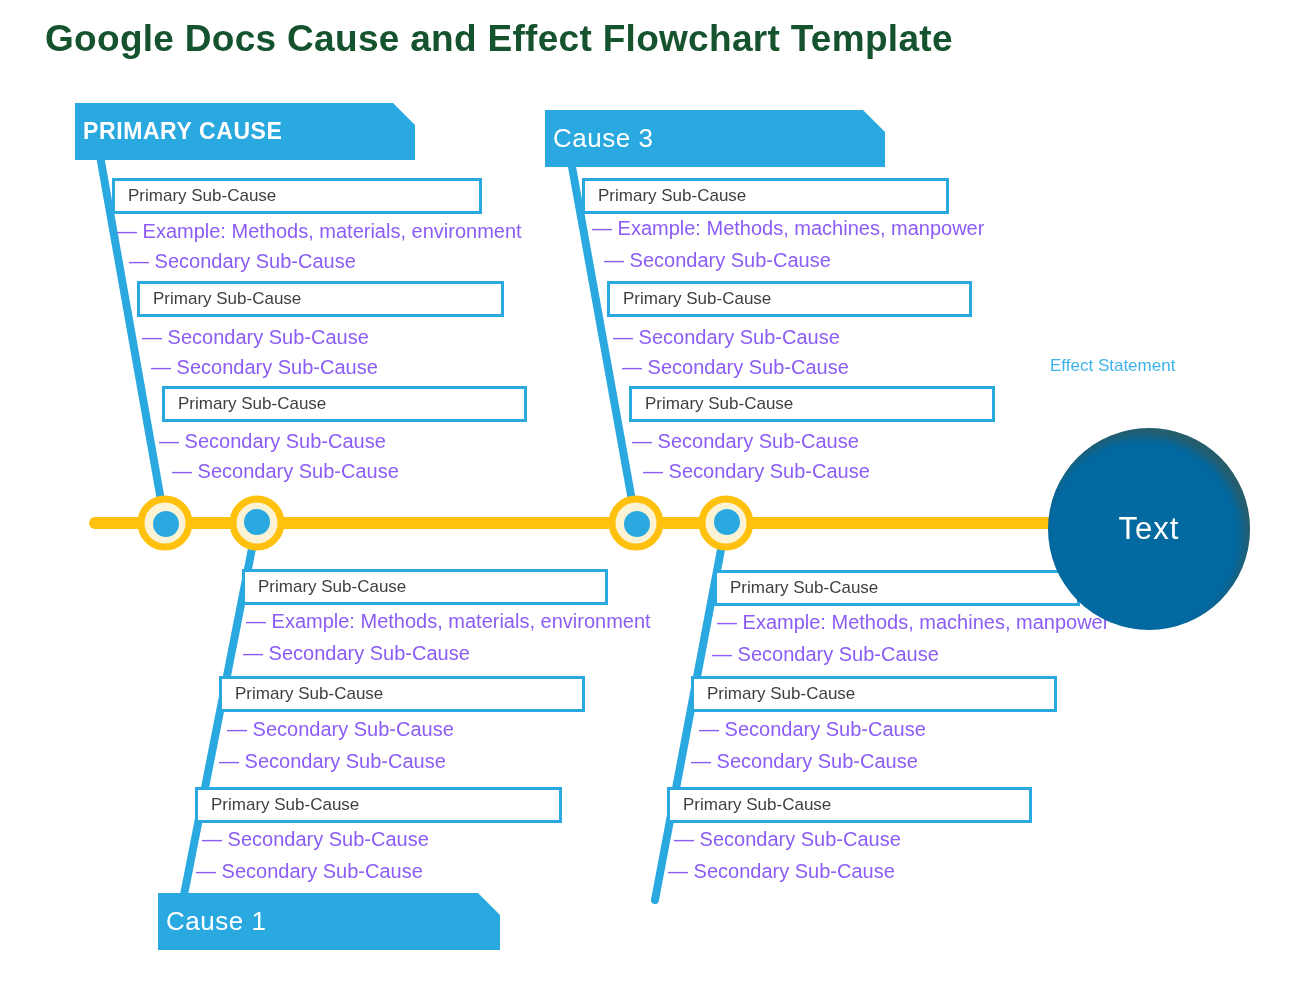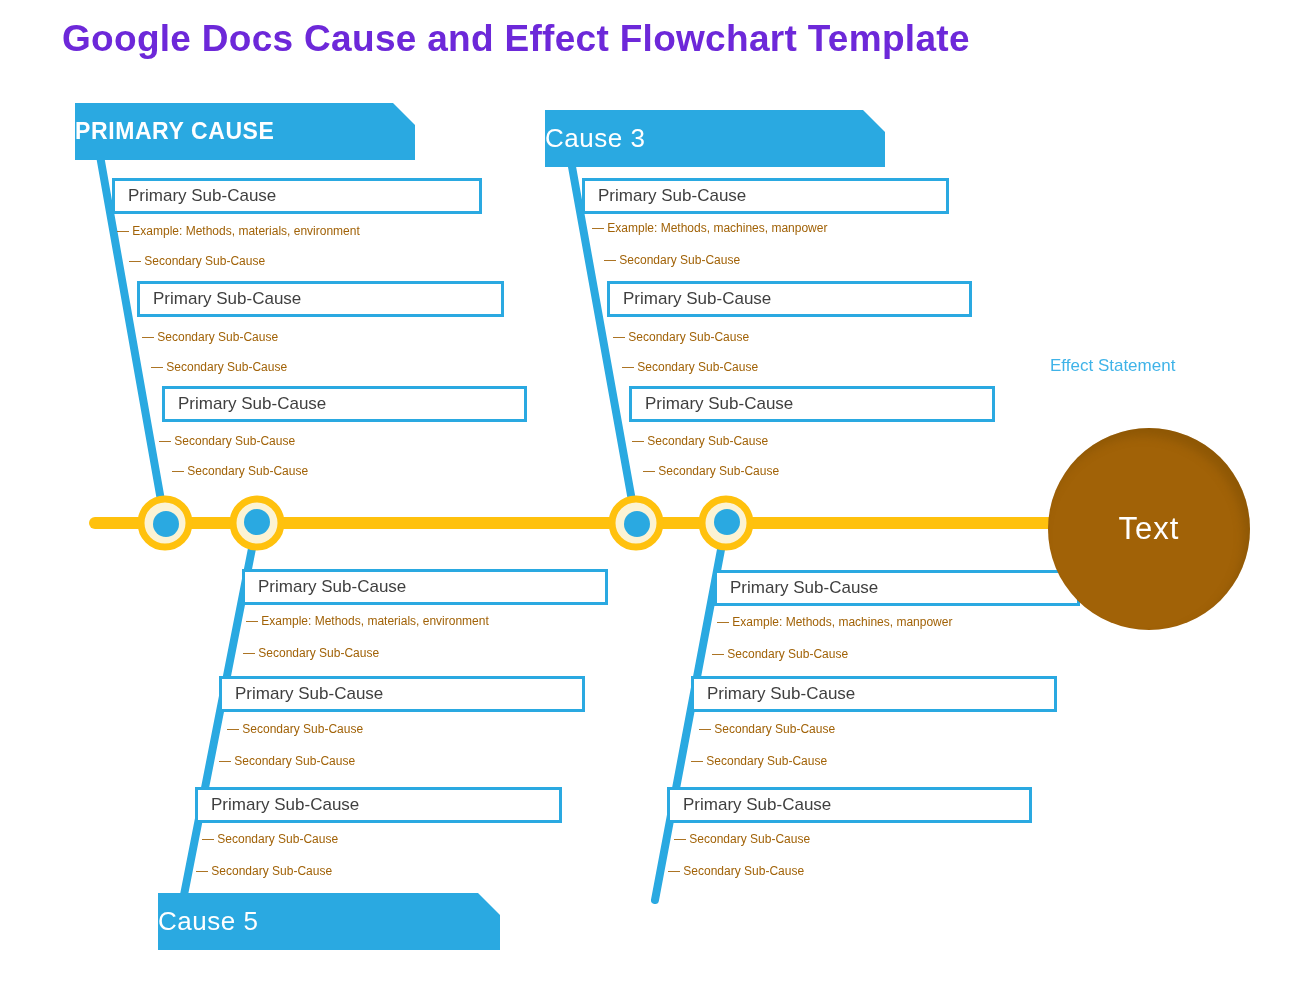--- a/index.html
+++ b/index.html
@@ -2,45 +2,45 @@
 <html><head>
 <meta charset="utf-8">
 <style>
   * { margin:0; padding:0; box-sizing:border-box; }
   html,body { background:#ffffff; }
   body { font-family:"Liberation Sans", sans-serif; }
   .canvas {
     position:relative; width:1300px; height:1005px; background:#ffffff; overflow:hidden;
   }
   .page-title {
-    position:absolute; left:62px; top:18px;
-    font-size:37px; font-weight:800; color:#6d28d9; letter-spacing:0.3px;
+    position:absolute; left:45px; top:18px;
+    font-size:37px; font-weight:800; color:#14532d; letter-spacing:0.3px;
   }
   .lines-layer { position:absolute; left:0; top:0; width:1300px; height:1005px; }
   .hdr {
     position:absolute; width:340px; height:57px; background:#2aa9e1; color:#ffffff;
-    display:flex; align-items:center; padding-left:0;
+    display:flex; align-items:center; padding-left:8px;
     clip-path:polygon(0 0, calc(100% - 22px) 0, 100% 22px, 100% 100%, 0 100%);
     font-size:26px; font-weight:400; letter-spacing:0.5px;
   }
   .hdr-primary { font-size:23px; font-weight:700; letter-spacing:0.6px; }
   .pbox {
     position:absolute; height:36px; background:#ffffff; border:3px solid #2aa9e1;
     font-size:17px; color:#3f3f3f; line-height:30px; padding-left:13px; white-space:nowrap;margin-left:37px;
   }
   .sub {
-    position:absolute; font-size:12px; color:#a16207; white-space:nowrap; line-height:17px;
+    position:absolute; font-size:20px; color:#8b5cf6; white-space:nowrap; line-height:17px;
   }
   .effect-label {
     position:absolute; left:1050px; top:349px; width:180px;
     font-size:17px; color:#3fb3e8; line-height:34px; font-weight:400;
   }
   .effect-circle {
     position:absolute; left:1048px; top:428px; width:202px; height:202px; border-radius:50%;
-    background:#a16207;
+    background:#0369a1;
     box-shadow: inset -6px 8px 10px rgba(110,70,0,0.35);
     display:flex; align-items:center; justify-content:center;
   }
   .effect-circle span { color:#ffffff; font-size:31px; font-weight:300; letter-spacing:1px; }
 </style>
 </head>
 <body>
 
 <div class="canvas">
 
@@ -86,21 +86,21 @@
 
   <div class="pbox" style="left:205px;top:569px;width:366px">Primary Sub-Cause</div>
   <div class="sub" style="left:246px;top:613px">— Example: Methods, materials, environment</div>
   <div class="sub" style="left:243px;top:645px">— Secondary Sub-Cause</div>
   <div class="pbox" style="left:182px;top:676px;width:366px">Primary Sub-Cause</div>
   <div class="sub" style="left:227px;top:721px">— Secondary Sub-Cause</div>
   <div class="sub" style="left:219px;top:753px">— Secondary Sub-Cause</div>
   <div class="pbox" style="left:158px;top:787px;width:367px">Primary Sub-Cause</div>
   <div class="sub" style="left:202px;top:831px">— Secondary Sub-Cause</div>
   <div class="sub" style="left:196px;top:863px">— Secondary Sub-Cause</div>
-  <div class="hdr" style="left:158px;top:893px;width:342px">Cause 5</div>
+  <div class="hdr" style="left:158px;top:893px;width:342px">Cause 1</div>
 
   <div class="pbox" style="left:677px;top:570px;width:366px">Primary Sub-Cause</div>
   <div class="sub" style="left:717px;top:614px">— Example: Methods, machines, manpower</div>
   <div class="sub" style="left:712px;top:646px">— Secondary Sub-Cause</div>
   <div class="pbox" style="left:654px;top:676px;width:366px">Primary Sub-Cause</div>
   <div class="sub" style="left:699px;top:721px">— Secondary Sub-Cause</div>
   <div class="sub" style="left:691px;top:753px">— Secondary Sub-Cause</div>
   <div class="pbox" style="left:630px;top:787px;width:365px">Primary Sub-Cause</div>
   <div class="sub" style="left:674px;top:831px">— Secondary Sub-Cause</div>
   <div class="sub" style="left:668px;top:863px">— Secondary Sub-Cause</div>

